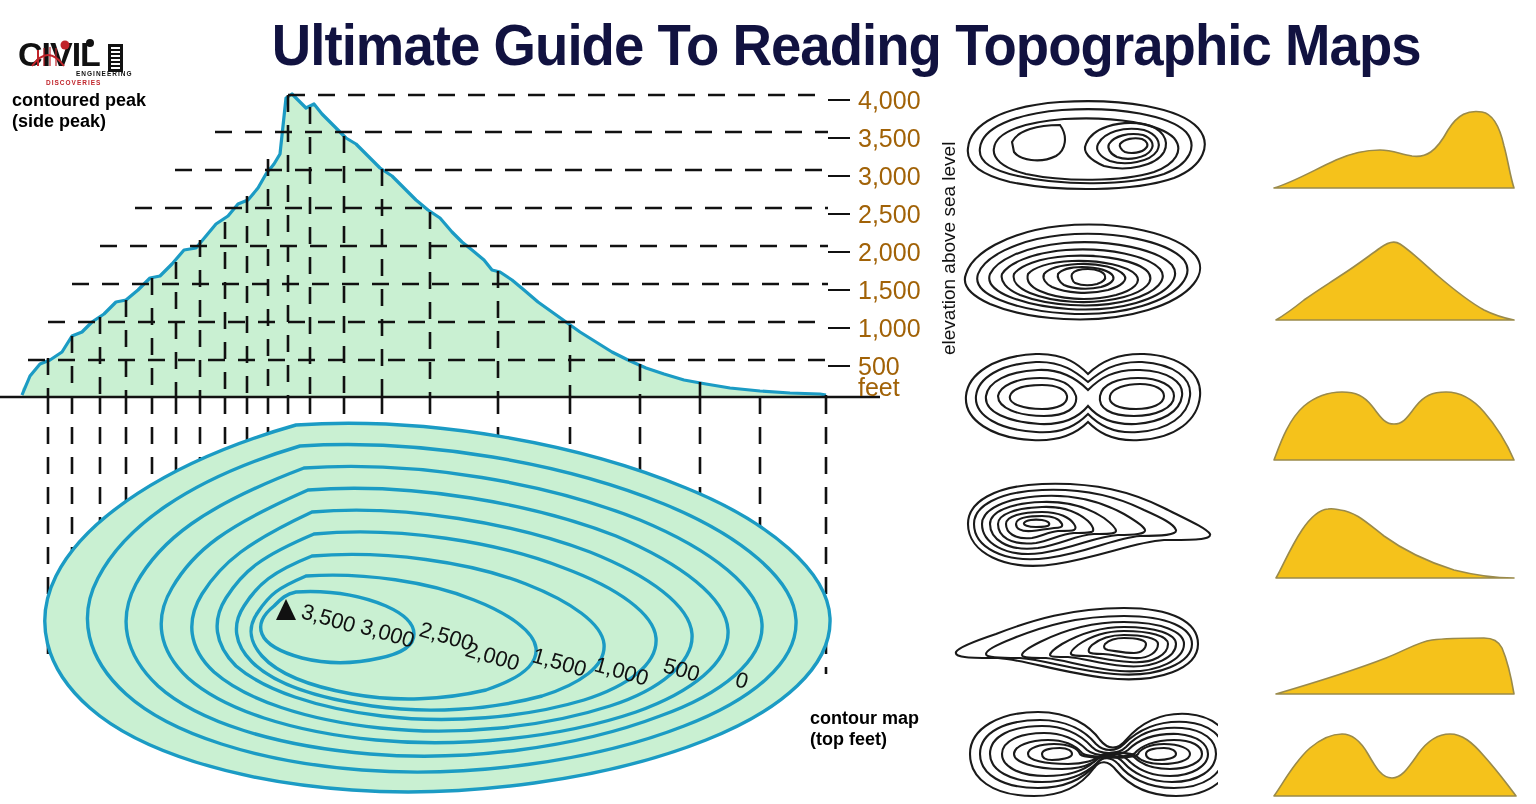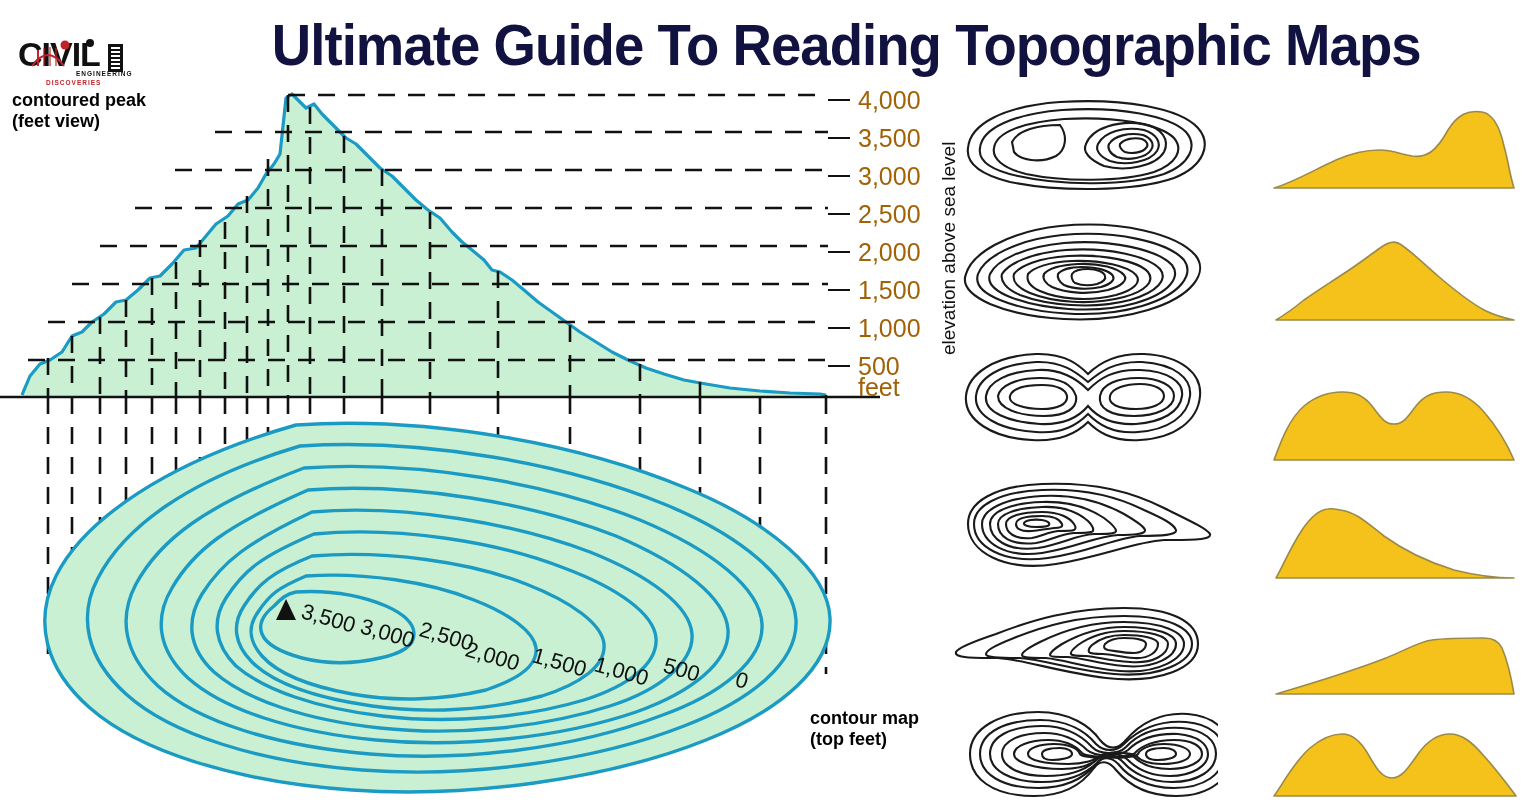--- a/index.html
+++ b/index.html
@@ -82,21 +82,21 @@
       </g>
     </svg>
     <div class="logo-sub1">ENGINEERING</div>
     <div class="logo-sub2">DISCOVERIES</div>
   </div>
 
   <div class="title">Ultimate Guide To Reading Topographic Maps</div>
 
   <div class="cap cap-side">
     <div>contoured peak</div>
-    <div>(feet view)</div>
+    <div>(side peak)</div>
   </div>
 
   <div class="cap cap-top">
     <div>contour map</div>
     <div>(top feet)</div>
   </div>
 
   <svg width="940" height="740" viewBox="0 0 940 740" style="position:absolute;left:0;top:64px;">
 
     <path d="M 22,325

